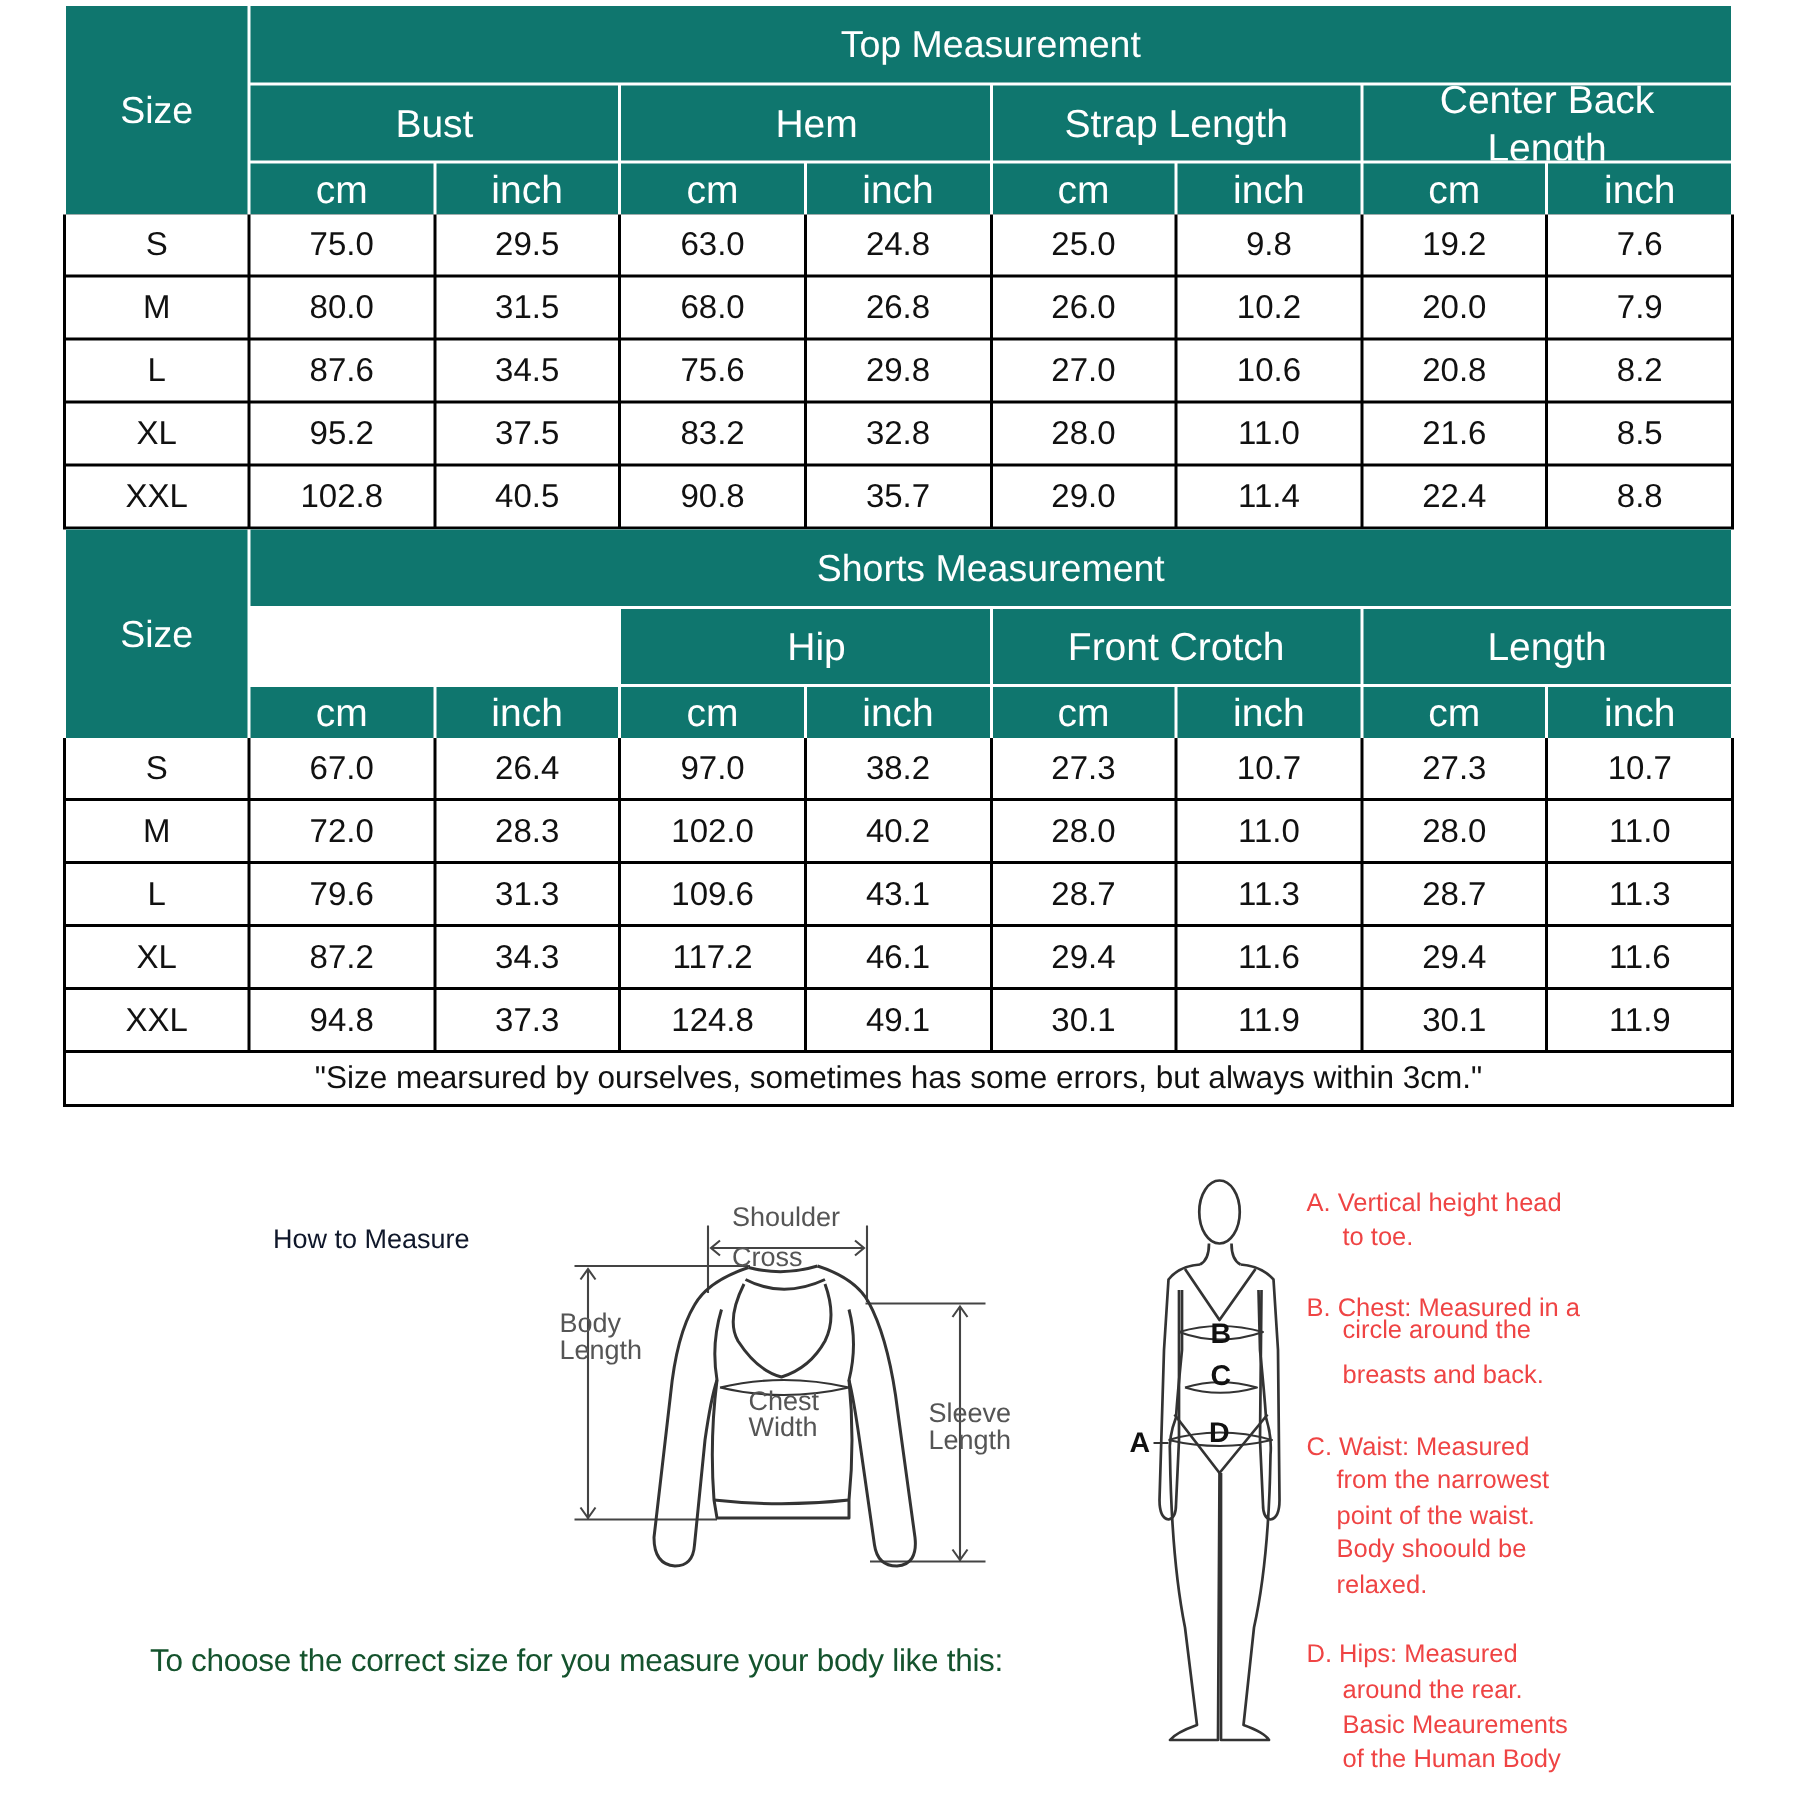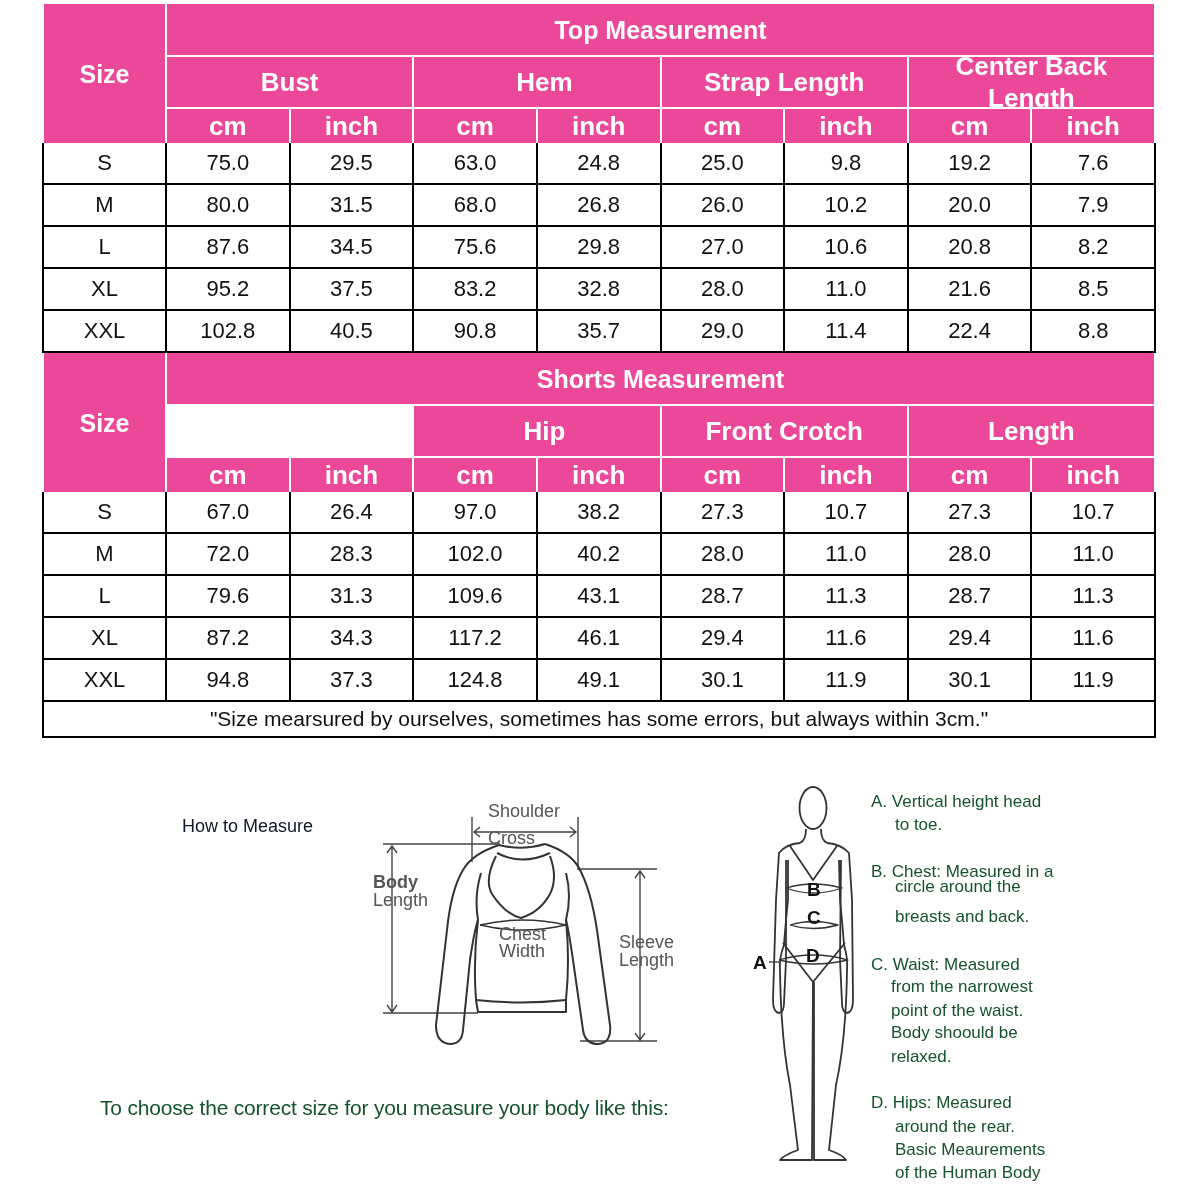--- a/index.html
+++ b/index.html
@@ -6,21 +6,21 @@
   body {
     width:1200px; height:1200px; position:relative; overflow:hidden;
     background:#ffffff; font-family:"Liberation Sans", sans-serif;
   }
   .hdr {
     position:absolute; left:44px; width:1110px;
     display:grid; grid-template-columns:121px repeat(8, 1fr);
     grid-template-rows:51px 50px 34px; gap:2px; background:#ffffff;
   }
   .hdr > div {
-    background:#ec4899; color:#ffffff; font-weight:bold;
+    background:#0f766e; color:#ffffff; font-weight:normal;
     display:flex; align-items:center; justify-content:center; text-align:center;
     overflow:hidden; font-size:26px; line-height:30px;
   }
   .hdr .h-size { grid-column:1; grid-row:1 / 4; font-size:25px; }
   .hdr .h-title { grid-column:2 / 10; grid-row:1; font-size:25px; }
   .hdr .g1 { grid-column:2 / 4; grid-row:2; }
   .hdr .g2 { grid-column:4 / 6; grid-row:2;padding-left:15px; }
   .hdr .g3 { grid-column:6 / 8; grid-row:2; }
   .hdr .g4 { grid-column:8 / 10; grid-row:2; }
   .hdr .h-wrap { line-height:32px; padding:0 25px; }
@@ -41,21 +41,21 @@
   .note-cell {
     grid-column:1 / -1; grid-row:6; background:#ffffff; color:#111111;
     font-size:21px; display:flex; align-items:center; justify-content:center;
   }
 
   .txt { position:absolute; white-space:nowrap; }
   .how-title { left:182px; top:811px; font-size:18px; line-height:30px; color:#0f172a; }
   .prompt { left:100px; top:1096px; font-size:21px; line-height:24px; color:#14532d; letter-spacing:-0.2px; }
   .dlabel { font-size:18px; line-height:20px; color:#555555; }
   .marker { font-size:19px; line-height:20px; font-weight:bold; color:#111111; }
-  .instr { font-size:17px; line-height:20px; color:#14532d; }
+  .instr { font-size:17px; line-height:20px; color:#ef4444; }
 
   svg.art { position:absolute; left:0; top:0; width:1200px; height:1200px; pointer-events:none; }
 </style>
 </head>
 <body>
 
 <div class="hdr" style="top:4px;">
   <div class="h-size">Size</div>
   <div class="h-title">Top Measurement</div>
   <div class="g1">Bust</div>
@@ -138,21 +138,21 @@
     <path d="M847 970 Q846 1040 836 1085 L829 1150 Q843 1155 846 1160 L814 1160 L814 982"></path>
     <path stroke-width="1.3" d="M786 888 Q813 880 842 888 Q813 898 786 888"></path>
     <path stroke-width="1.3" d="M790 925 Q813 918 838 925 Q813 932 790 925"></path>
     <path stroke-width="1.3" d="M779 960 Q813 950 848 960 Q813 968 779 960"></path>
     <path stroke-width="1.3" d="M769 962 H779"></path>
   </g>
 </svg>
 
 <div class="txt dlabel" style="left:488px; top:828px;">Cross</div>
 <div class="txt dlabel" style="left:488px; top:801px;">Shoulder</div>
-<div class="txt dlabel" style="left:373px; top:872px;font-weight:bold;">Body</div>
+<div class="txt dlabel" style="left:373px; top:872px;">Body</div>
 <div class="txt dlabel" style="left:373px; top:890px;">Length</div>
 <div class="txt dlabel" style="left:499px; top:924px;">Chest</div>
 <div class="txt dlabel" style="left:499px; top:941px;">Width</div>
 <div class="txt dlabel" style="left:619px; top:932px;">Sleeve</div>
 <div class="txt dlabel" style="left:619px; top:950px;">Length</div>
 
 <div class="txt marker" style="left:807px; top:880px;">B</div>
 <div class="txt marker" style="left:807px; top:908px;">C</div>
 <div class="txt marker" style="left:806px; top:946px;">D</div>
 <div class="txt marker" style="left:753px; top:953px;">A</div>

